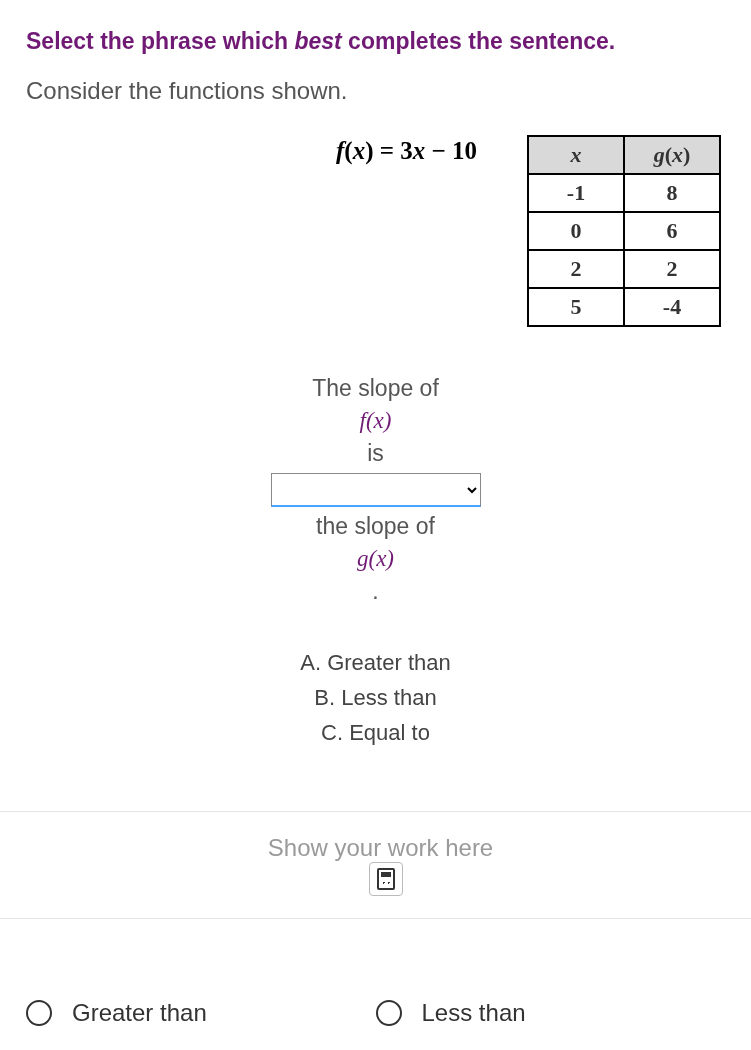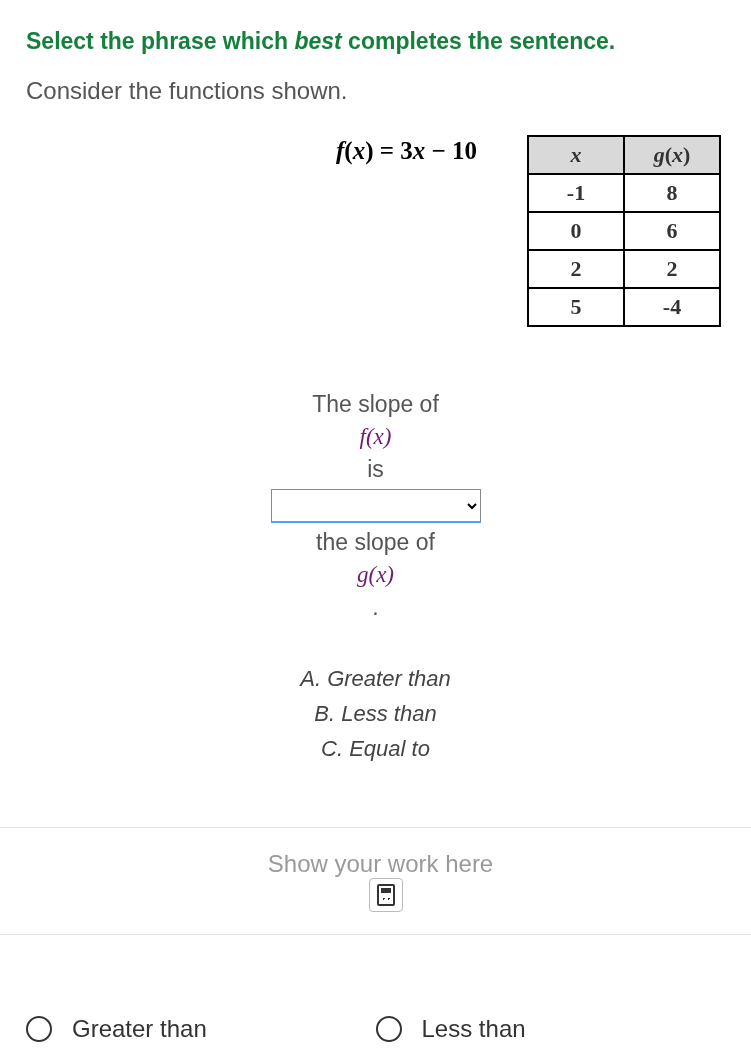--- a/index.html
+++ b/index.html
@@ -12,34 +12,34 @@
     background: #fff;
     color: #333;
     position: relative;
   }
   .container {
     padding: 28px 26px 0 26px;
   }
   .prompt-title {
     font-weight: bold;
     font-size: 23px;
-    color: #15803d;
+    color: #701a75;
     margin-bottom: 22px;
   }
   .prompt-sub {
     font-size: 24px;
     color: #555;
     margin-bottom: 30px;
   }
   .func-row {
     display: flex;
     align-items: flex-start;
     justify-content: flex-end;
     gap: 40px;
-    margin-bottom: 64px;
+    margin-bottom: 48px;
   }
   .func-eq {
     font-family: 'Times New Roman', Times, serif;
     font-size: 25px;
     font-weight: bold;
     font-style: italic;
     color: #000;
     margin-top: 2px;
     padding-right: 10px;
   }
@@ -84,21 +84,20 @@
     border: 1px solid #888;
     border-bottom: 2px solid #4aa3ff;
     background: #fff;
   }
   .choices {
     text-align: center;
     font-size: 22px;
     color: #444;
     line-height: 1.6;
     margin-bottom: 60px;
-    font-style: italic;
   }
   .work-row {
     border-top: 1px solid #e5e5e5;
     border-bottom: 1px solid #e5e5e5;
     padding: 22px 0 22px 0;
     margin: 0 -26px;
     display: flex;
     align-items: center;
     justify-content: space-between;
     flex-direction: column;

